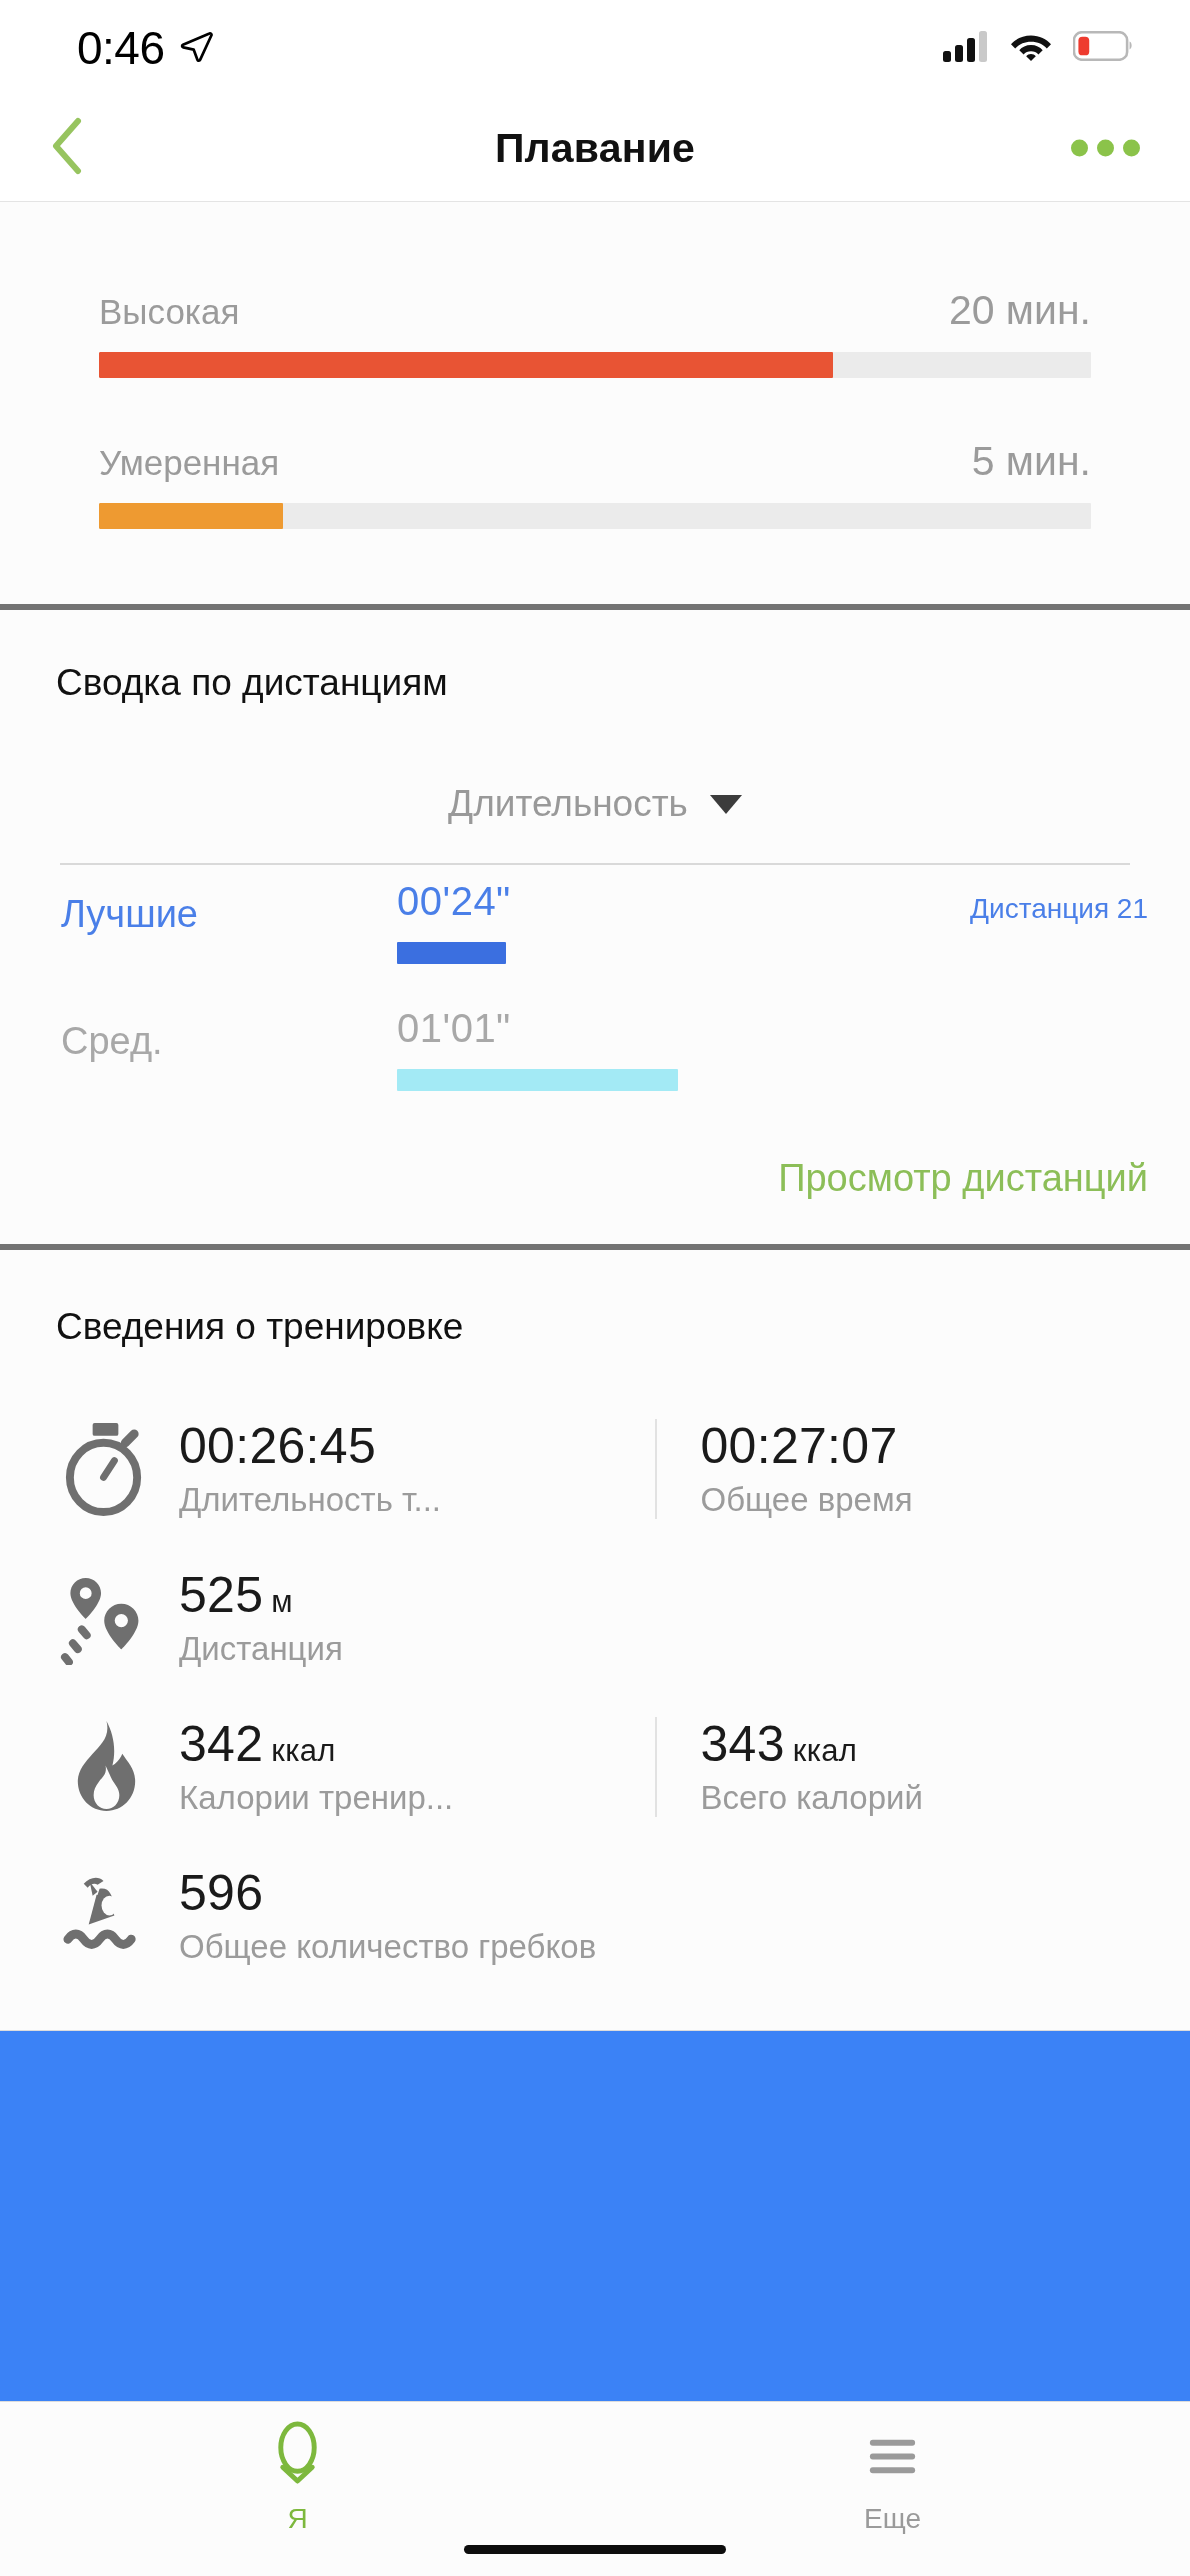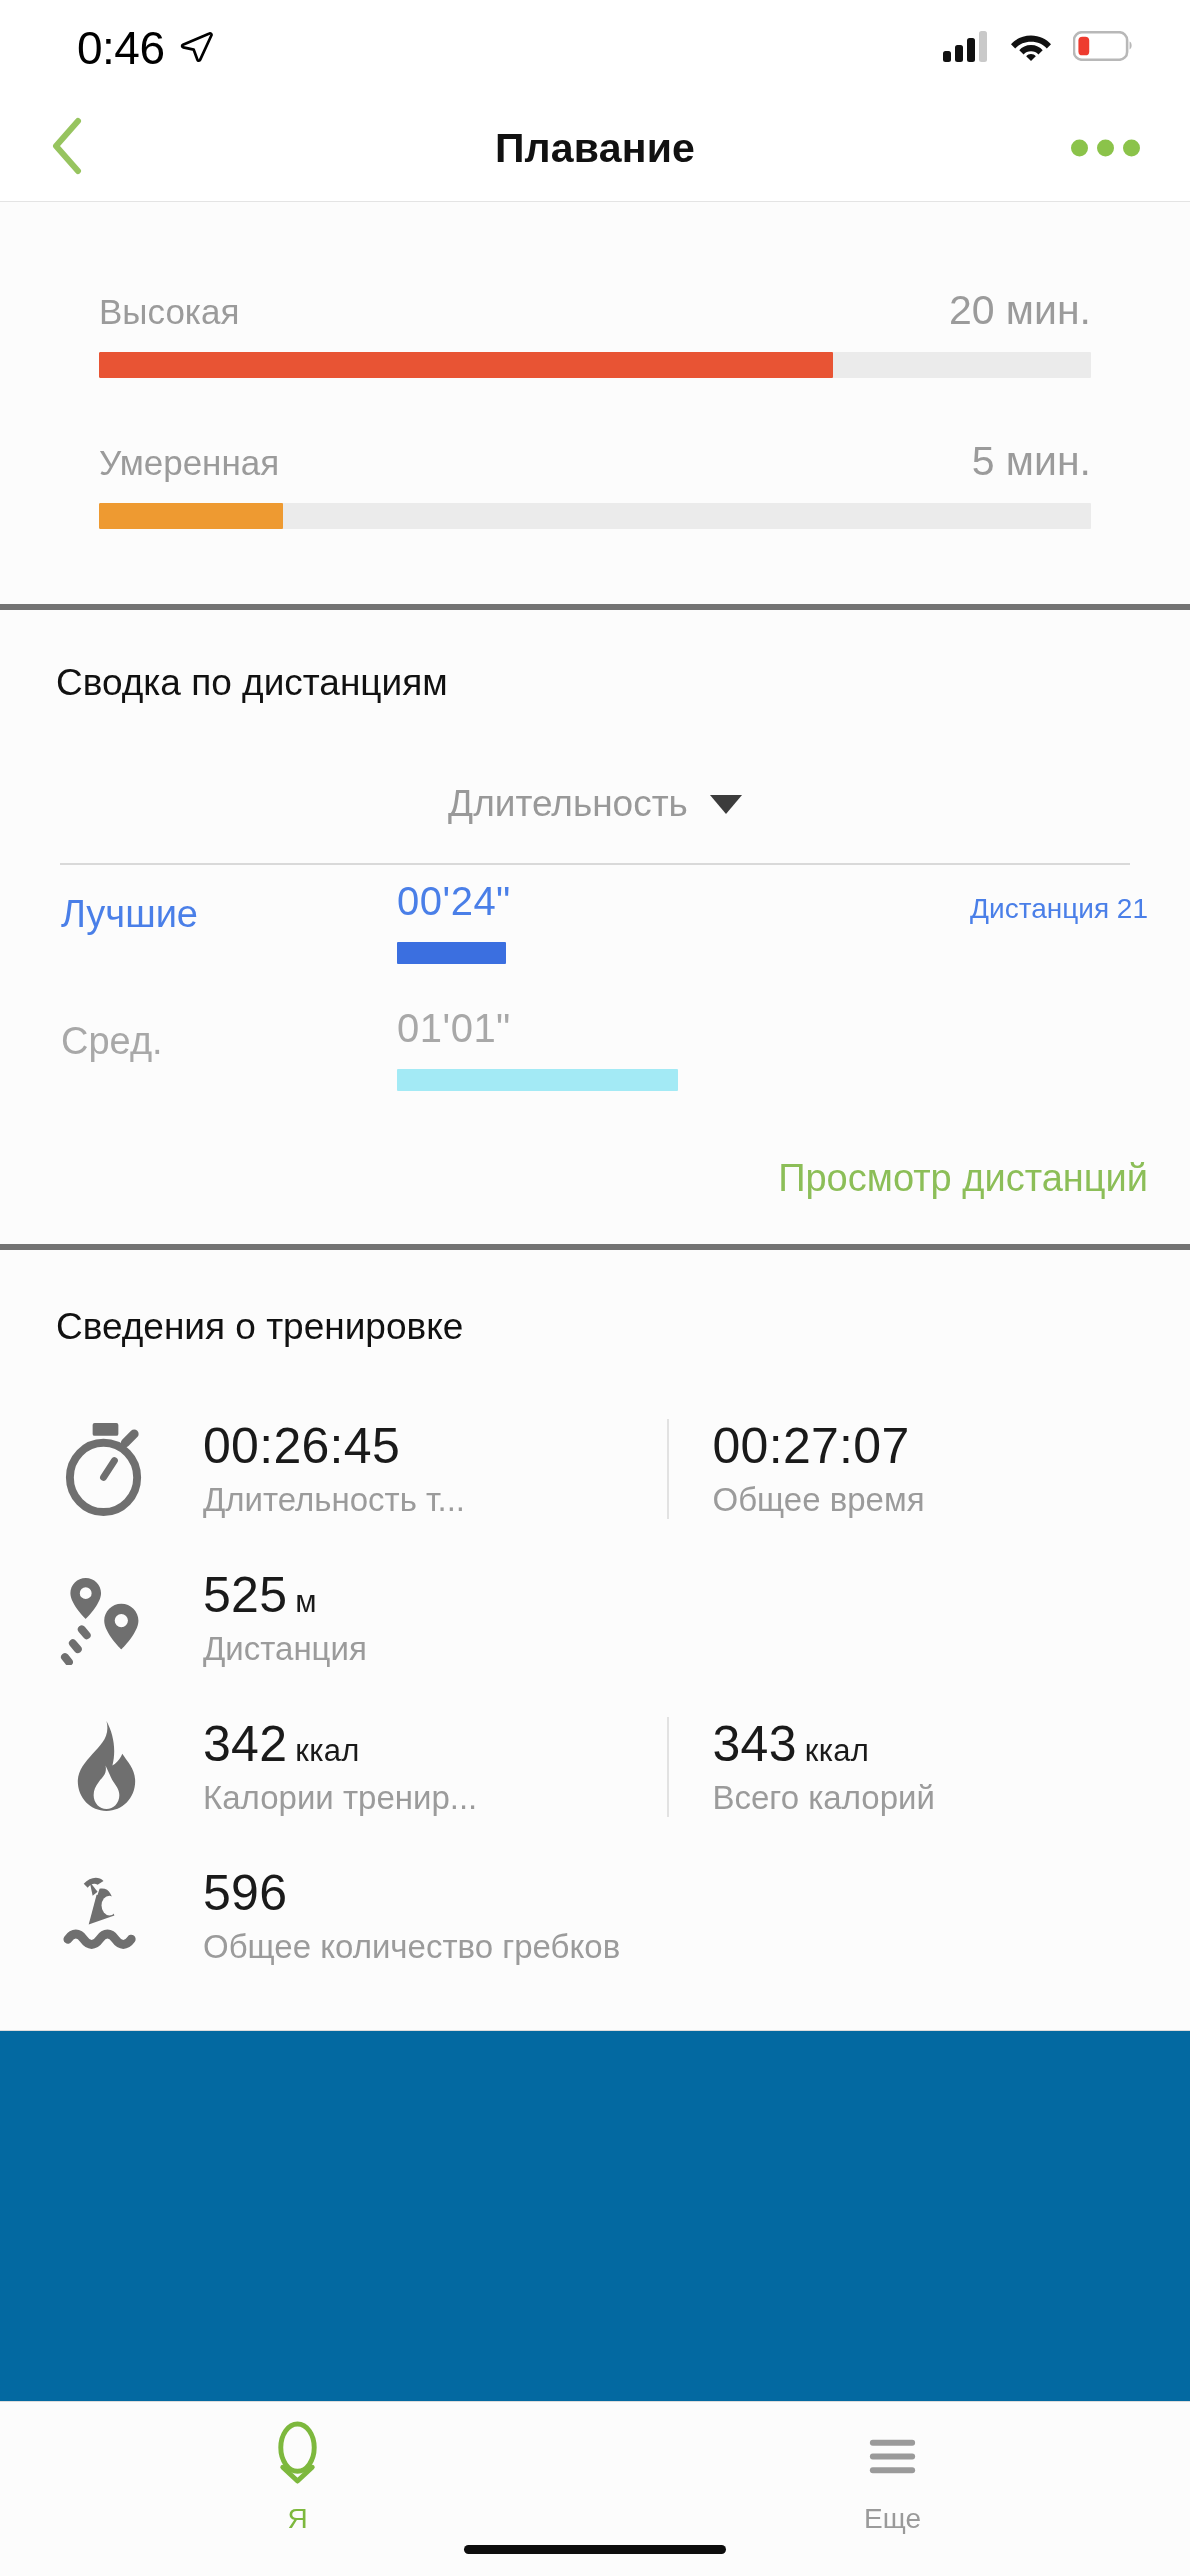--- a/index.html
+++ b/index.html
@@ -2,21 +2,21 @@
 <html><head>
 <meta charset="utf-8">
 <style>
   * { margin:0; padding:0; box-sizing:border-box; }
   html, body {
     width:1190px; height:2576px;
     background:#ffffff;
     font-family:"Liberation Sans", sans-serif;
     -webkit-font-smoothing:antialiased;
   }
-  .phone { position:relative; width:1190px; height:2576px; background:#0369a1; overflow:hidden; }
+  .phone { position:relative; width:1190px; height:2576px; background:#3b82f6; overflow:hidden; }
 
   
   .statusbar {
     position:relative; height:95px; background:#ffffff;
     display:flex; align-items:center; justify-content:space-between;
     padding:0 56px 0 77px;
   }
   .sb-left { display:flex; align-items:center; gap:14px; }
   .sb-time { font-size:46px; font-weight:400; color:#000; letter-spacing:-0.5px; line-height:1; }
   .sb-right { display:flex; align-items:center; gap:20px; }
@@ -60,21 +60,21 @@
   .dr-right { position:absolute; right:42px; top:28px; font-size:28px; color:#4a7fe8; }
   .best .dr-label, .best .dr-value { color:#4a7fe8; }
   .avg  .dr-label, .avg  .dr-value { color:#a8a8a8; }
 
   .dist-link { text-align:right; padding:38px 42px 0 0; }
   .dist-link span { font-size:38px; color:#8cbe58; cursor:pointer; }
 
   
   .details { padding:56px 0 40px 0; }
   .det-title { font-size:37px; color:#111; padding:0 56px; margin-bottom:46px; }
-  .det-row { position:relative; display:flex; align-items:center; min-height:149px; padding:0 46px;gap:24px; }
+  .det-row { position:relative; display:flex; align-items:center; min-height:149px; padding:0 46px; }
   .det-icon { width:119px; min-width:119px; display:flex; align-items:center; justify-content:center; }
   .det-cells { flex:1; display:flex; align-items:stretch; }
   .det-cell { flex:0 0 50%; padding-left:14px; position:relative; }
   .det-cell.single { flex:0 0 100%; }
   .det-cell + .det-cell { border-left:2px solid #e2e2e2; padding-left:44px; }
   .det-num { font-size:50px; color:#1a1a1a; line-height:1.08; letter-spacing:0.3px; }
   .det-num u { text-decoration:none; font-size:31px; color:#1a1a1a; margin-left:8px; }
   .det-sub { font-size:33px; color:#9b9b9b; margin-top:8px; }
 
   

